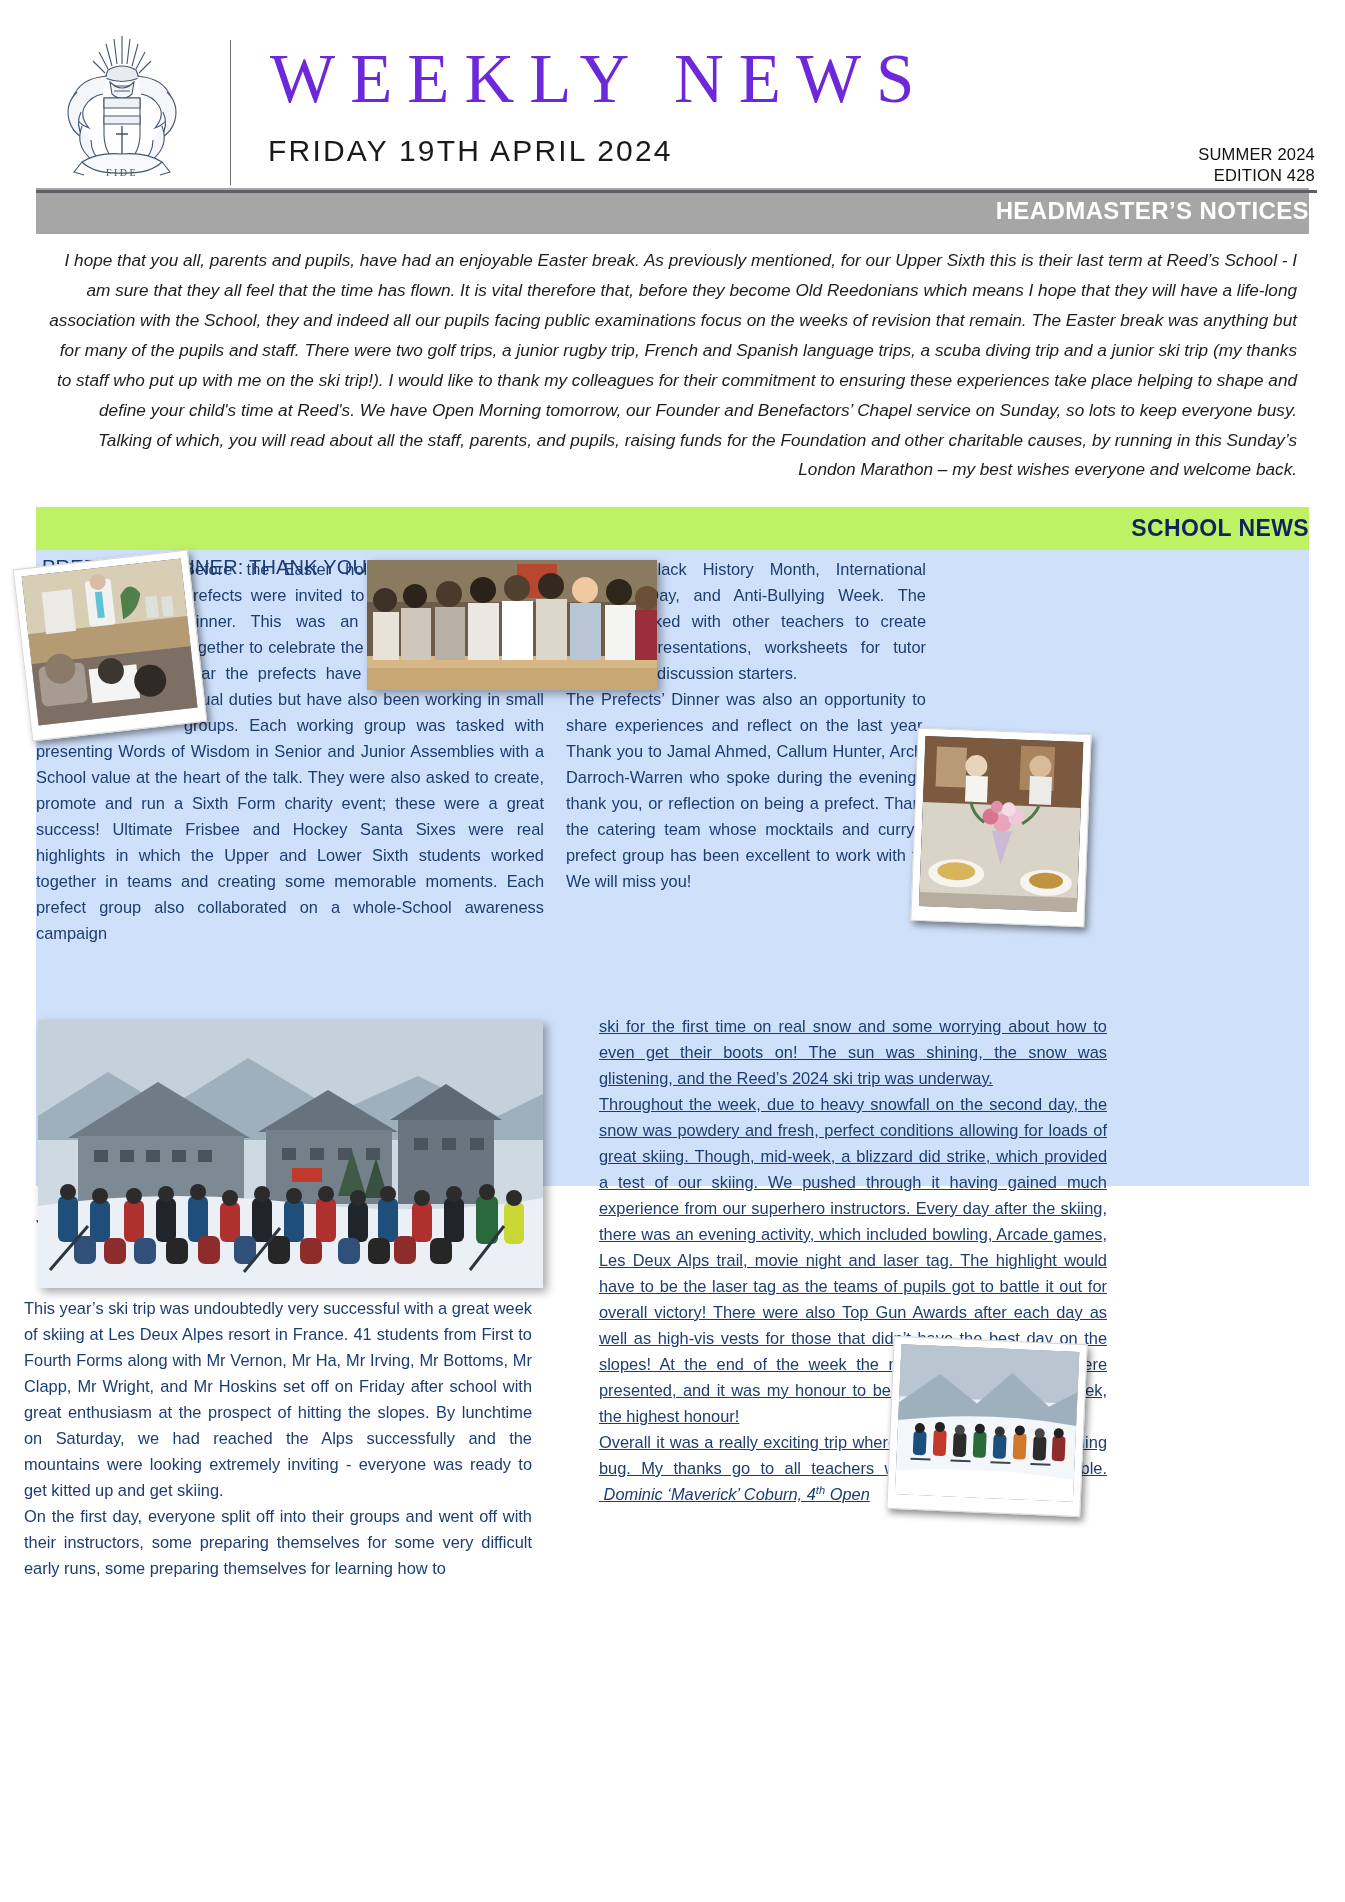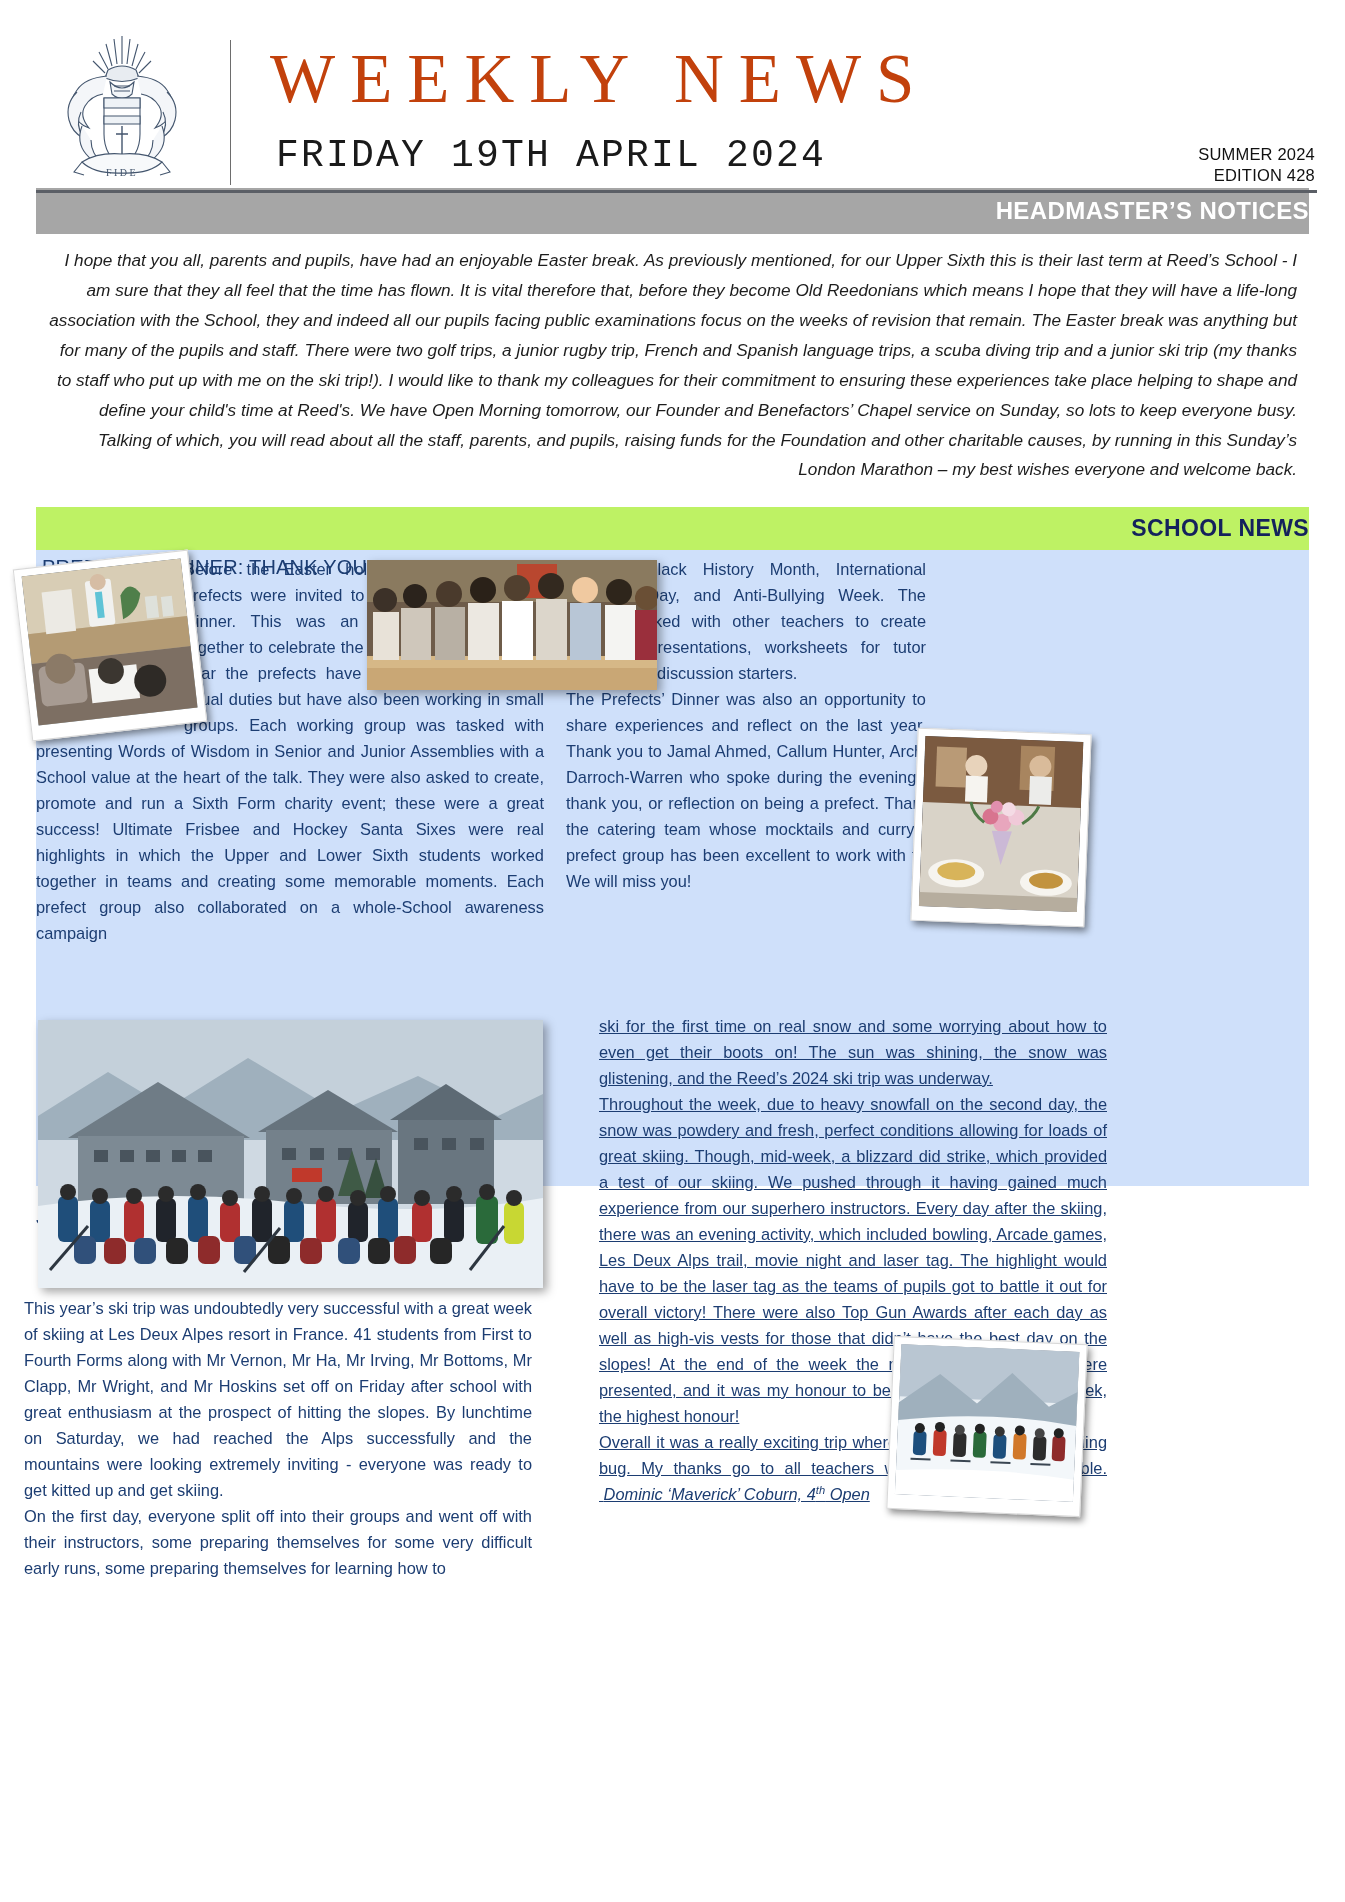--- a/index.html
+++ b/index.html
@@ -43,31 +43,31 @@
     height: 145px;
     background: #6d6d6d;
   }
   .mast-title {
     position: absolute;
     left: 270px;
     top: 45px;
     font-family: "Liberation Serif", serif;
     font-size: 69px;
     letter-spacing: 15px;
-    color: #c2410c;
+    color: #6d28d9;
     font-weight: 400;
     line-height: 1;
     white-space: nowrap;
   }
   .mast-date {
     position: absolute;
-    left: 276px;
+    left: 268px;
     top: 134px;
-    font-family: Liberation Mono, monospace;
-    font-size: 38px;
+    font-family: Liberation Sans, sans-serif;
+    font-size: 30px;
     letter-spacing: 2.2px;
     color: #1a1a1a;
     font-weight: 400;
     white-space: nowrap;
   }
   .mast-meta {
     position: absolute;
     right: 30px;
     top: 144px;
     text-align: right;

